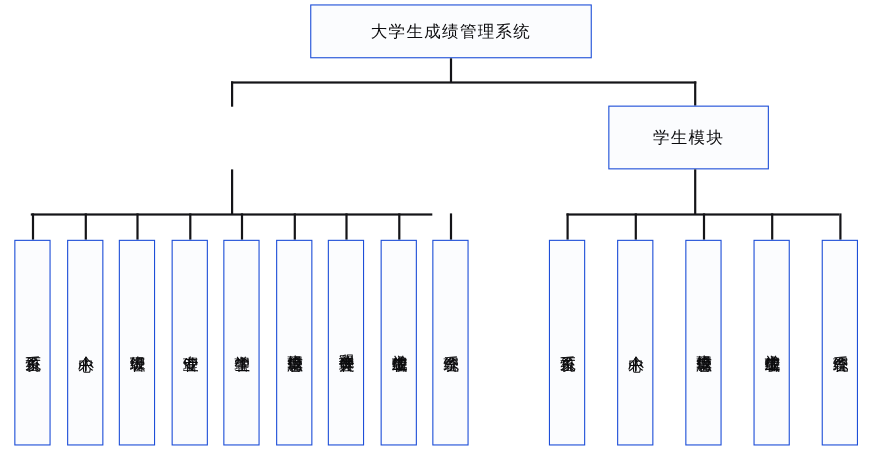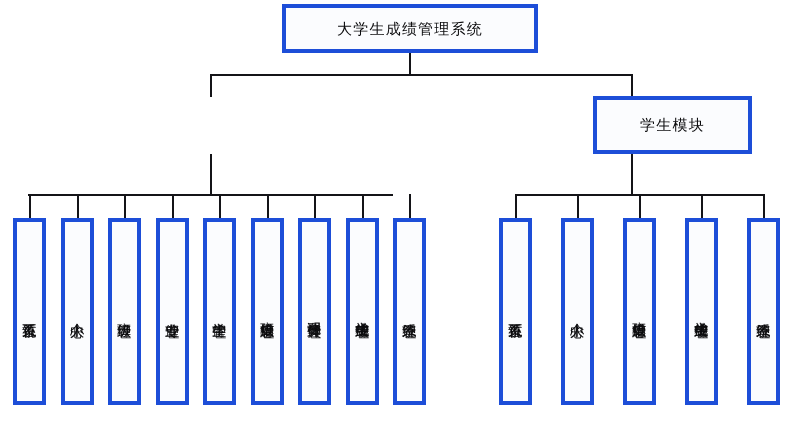--- a/index.html
+++ b/index.html
@@ -13,21 +13,21 @@
   #diagram {
     position: relative;
     width: 812px;
     height: 429px;
     background: #ffffff;
     overflow: hidden;
   }
   .node {
     position: absolute;
     box-sizing: border-box;
-    border: 4px solid #1d4ed8;
+    border: 1px solid #1d4ed8;
     background: #fbfcfe;
     display: flex;
     align-items: center;
     justify-content: center;
     color: #0b0b0d;
   }
   .node.level0, .node.level1 {
     font-size: 15px;
     letter-spacing: 1.2px;
     line-height: 1.2;
@@ -61,21 +61,21 @@
   <div class="node level0" style="left:282px; top:4px; width:256px; height:49px;">
     <span>大学生成绩管理系统</span>
   </div>
 
   <div class="conn v" style="left:409px; top:53px; width:2px; height:22px;"></div>
   <div class="conn h" style="left:210px; top:74px; width:423px; height:2px;"></div>
   <div class="conn v" style="left:210px; top:74px; width:2px; height:23px;"></div>
   <div class="conn v" style="left:631px; top:74px; width:2px; height:23px;"></div>
 
 
-  <div class="node level1" style="left:553px; top:96px; width:159px; height:58px;margin-left:40px;">
+  <div class="node level1" style="left:553px; top:96px; width:146px; height:58px;">
     <span>学生模块</span>
   </div>
 
   <div class="conn v" style="left:210px; top:154px; width:2px; height:41px;"></div>
   <div class="conn h" style="left:28px; top:194px; width:365px; height:2px;"></div>
 
   <div class="conn v" style="left:631px; top:154px; width:2px; height:41px;"></div>
   <div class="conn h" style="left:515px; top:194px; width:248px; height:2px;"></div>
 
   <div id="leaf-layer">

